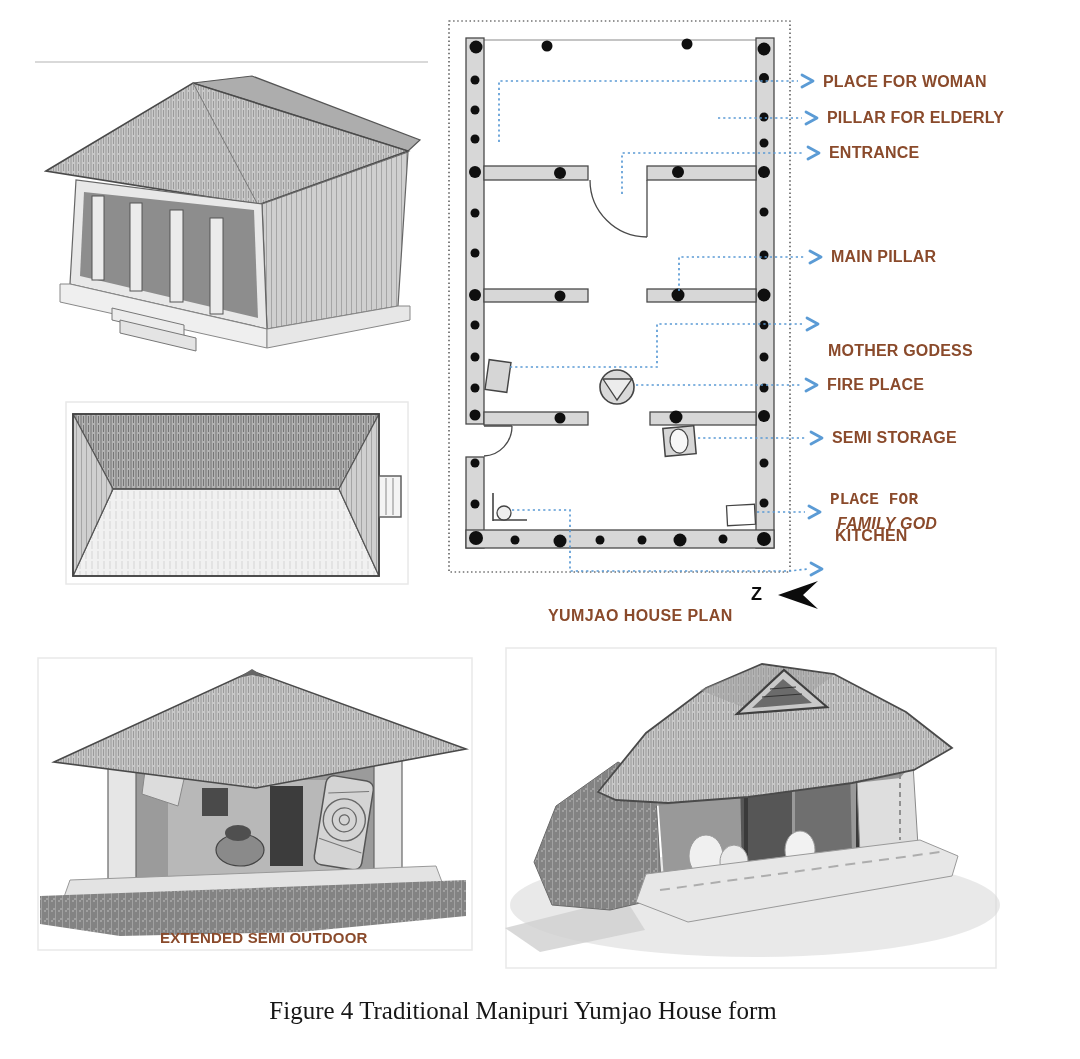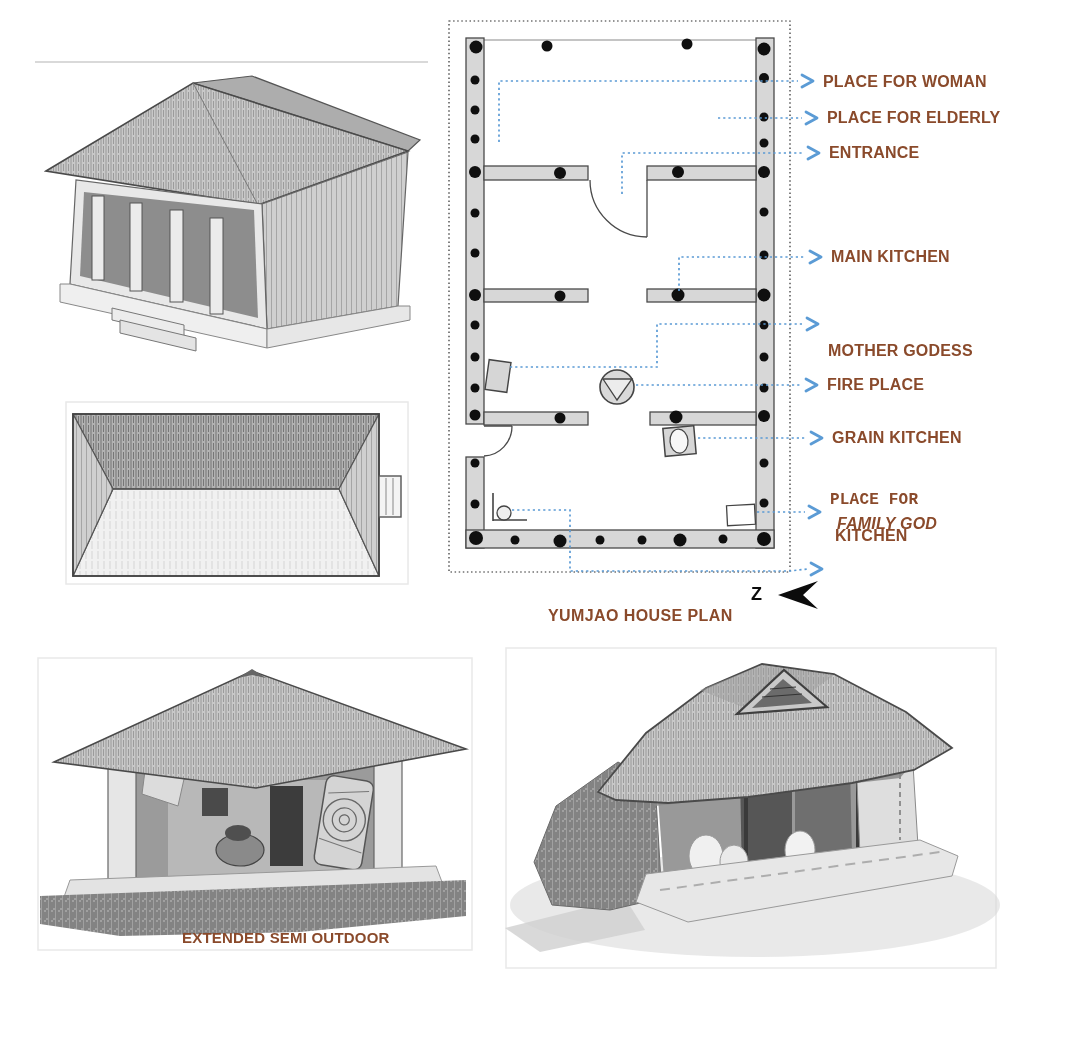--- a/index.html
+++ b/index.html
@@ -19,21 +19,20 @@
     margin-top:18px;
   }
   .north-letter {
     position:absolute; left:751px; top:584px;
     font:700 18px "Liberation Sans", sans-serif; color:#0c0c0c;
   }
   .sketch-caption-brown {
     position:absolute; left:160px; top:929px; width:200px; text-align:center;
     font:700 15px "Liberation Sans", sans-serif; color:#8a4a2b; letter-spacing:.2px;
     white-space:nowrap;
-    margin-left:22px;
   }
   .figure-caption {
     position:absolute; left:523px; top:997px; transform:translateX(-50%);
     font:400 25px "Liberation Serif", serif; color:#161616; white-space:nowrap;
   }
 </style>
 </head>
 <body>
 
 <div class="page">
@@ -252,28 +251,29 @@
       <polygon points="700,690 762,665 834,675 800,700 740,706" fill="#9d9d9d" opacity="0.5"></polygon>
       <polygon points="737,714 827,707 784,670" fill="#c9c9c9" stroke="#3f3f3f" stroke-width="2.2"></polygon>
       <polygon points="752,708 812,703 783,679" fill="#6b6b6b"></polygon>
       <path d="M762,697 L802,694 M770,689 L796,687" stroke="#333" stroke-width="1.2"></path>
       <polygon points="646,874 920,840 958,856 952,876 688,922 636,902" fill="#e7e7e7" stroke="#999" stroke-width="1"></polygon>
       <path d="M660,890 L940,852" stroke="#888" stroke-width="2" stroke-dasharray="10 7" opacity="0.6"></path>
     </g>
   </svg>
 
   <div class="plan-label" style="left:823px; top:74px;">PLACE FOR WOMAN</div>
-  <div class="plan-label" style="left:827px; top:110px;">PLACE FOR ELDERLY</div>
+  <div class="plan-label" style="left:827px; top:110px;">PILLAR FOR ELDERLY</div>
   <div class="plan-label" style="left:829px; top:145px;">ENTRANCE</div>
-  <div class="plan-label" style="left:831px; top:249px;">MAIN KITCHEN</div>
+  <div class="plan-label" style="left:831px; top:249px;">MAIN PILLAR</div>
   <div class="plan-label" style="left:828px; top:316px;margin-top:27px;">MOTHER GODESS</div>
   <div class="plan-label" style="left:827px; top:377px;">FIRE PLACE</div>
-  <div class="plan-label" style="left:832px; top:430px;">GRAIN KITCHEN</div>
+  <div class="plan-label" style="left:832px; top:430px;">SEMI STORAGE</div>
   <div class="plan-label" style="left:830px; top:492px;font-family:Liberation Mono, monospace;">PLACE FOR</div>
   <div class="plan-label" style="left:837px; top:516px;font-style:italic;">FAMILY GOD</div>
   <div class="plan-label" style="left:835px; top:528px;">KITCHEN</div>
 
   <div class="plan-title">YUMJAO HOUSE PLAN</div>
   <div class="north-letter">Z</div>
 
   <div class="sketch-caption-brown">EXTENDED SEMI OUTDOOR</div>
 
+  <div class="figure-caption">Figure 4 Traditional Manipuri Yumjao House form</div>
 </div>
 
 </body></html>

